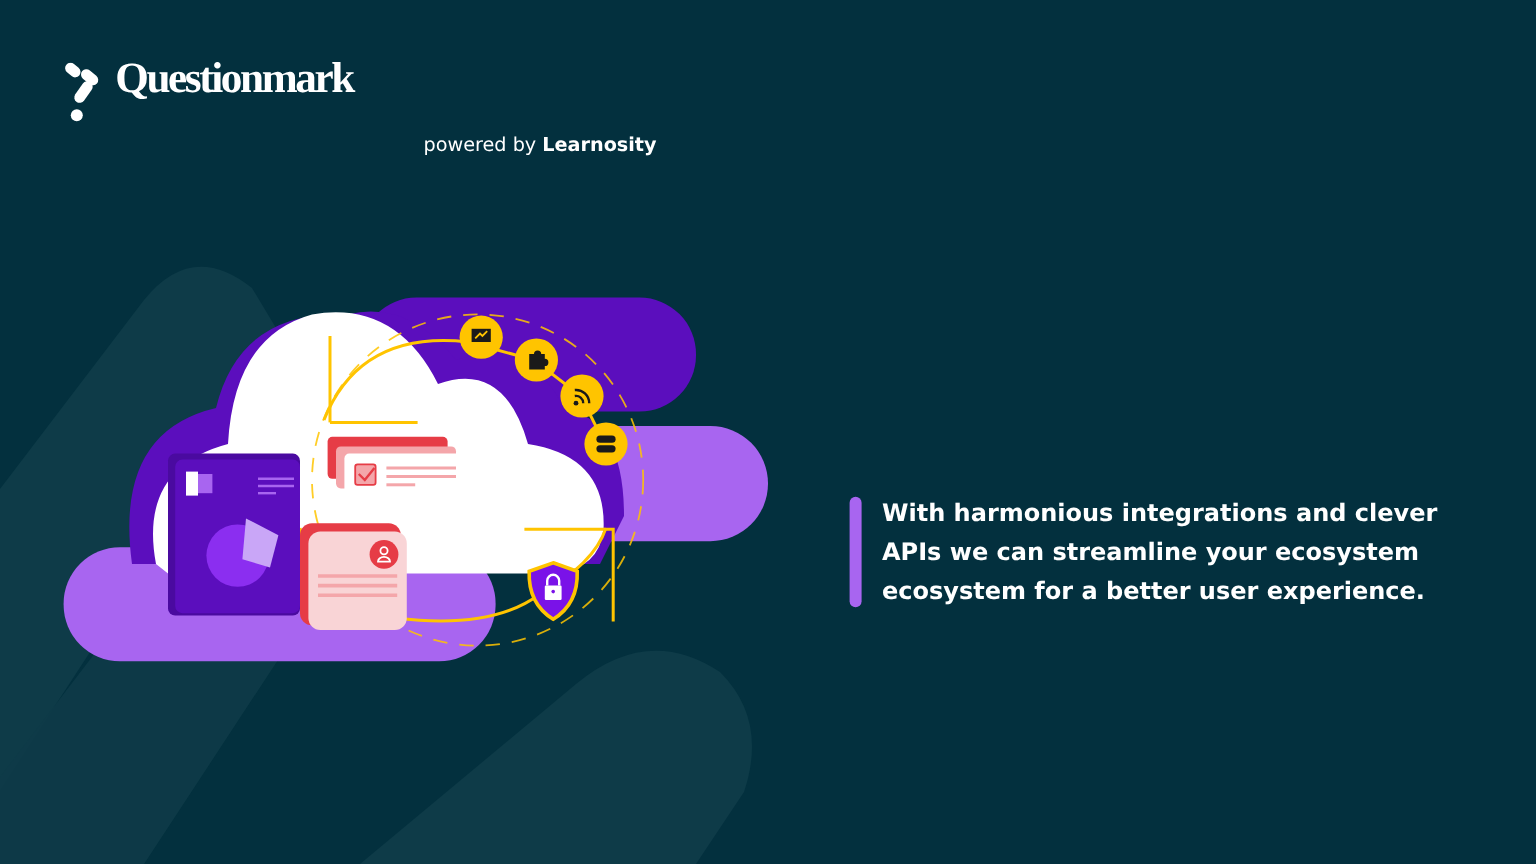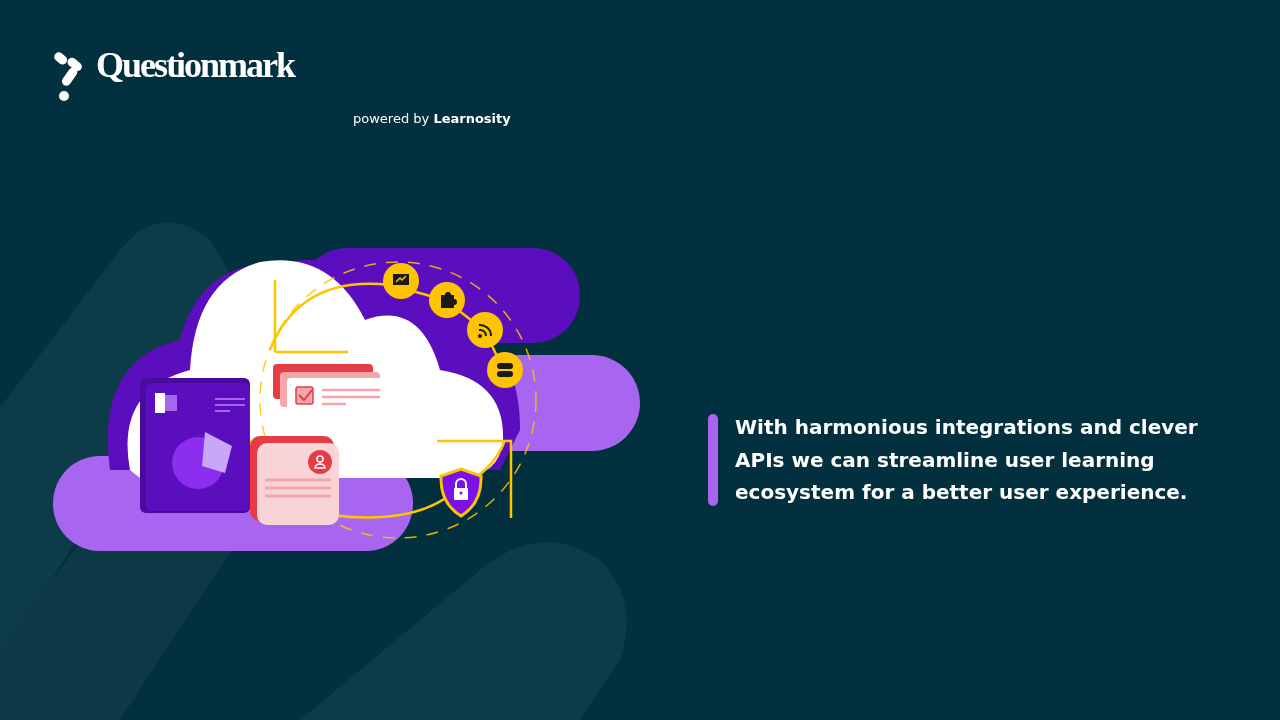--- a/index.html
+++ b/index.html
@@ -11,21 +11,21 @@
   .bg-stripes { position:absolute; inset:0; }
   .logo { position:absolute; left:52px; top:50px; }
   .logo-mark { position:absolute; left:0; top:2px; width:36px; height:52px; }
   .logo-word {
     position:absolute; left:44px; top:-6px;
     font-family:Liberation Serif, serif; font-weight:bold;
     font-size:36px; color:#ffffff; letter-spacing:-2px; white-space:nowrap;
   }
   .logo-sub {
     position:absolute; left:301px; top:61px; white-space:nowrap;
-    font-family:"DejaVu Sans", sans-serif; font-size:13px; color:#ffffff;
+    font-family:"DejaVu Sans", sans-serif; font-size:16px; color:#ffffff;
   }
   .logo-sub b { font-weight:bold; }
   .illus { position:absolute; left:0; top:0; }
   .headline {
     position:absolute; left:708px; top:250px;
     font-family:"DejaVu Sans", sans-serif; font-weight:bold;
     font-size:56px; line-height:70px; color:#a865f0; letter-spacing:-1px;
   }
   .bar { position:absolute; left:708px; top:414px; width:10px; height:92px; border-radius:5px; background:#a865f0; }
   .body-text {
@@ -133,13 +133,13 @@
     <path d="M461 469 L481 476 Q482 503 461 516 Q440 503 441 476 Z" fill="#7a12e8" stroke="#ffc400" stroke-width="3"></path>
     <rect x="454" y="488" width="14" height="12" rx="1" fill="#fff"></rect>
     <path d="M456 488 v-4 a5 5 0 0 1 10 0 v4" fill="none" stroke="#fff" stroke-width="2"></path>
     <circle cx="461" cy="493" r="1.5" fill="#7a12e8"></circle>
   </g>
 </svg>
 
 <div class="headline">
 </div>
 <div class="bar"></div>
-<div class="body-text">With harmonious integrations and clever APIs we can streamline user learning ecosystem for a better user experience.</div>
+<div class="body-text">With harmonious integrations and clever APIs we can streamline your ecosystem ecosystem for a better user experience.</div>
 
 </body></html>

